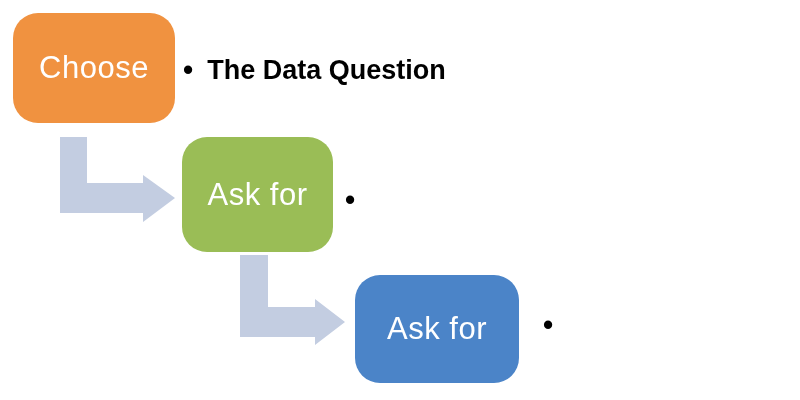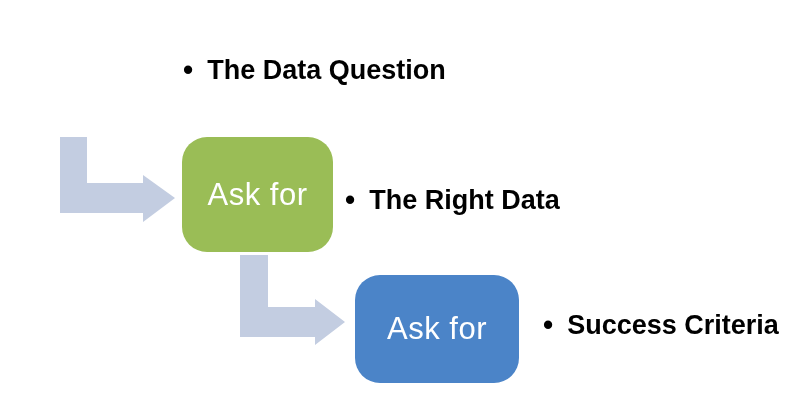--- a/index.html
+++ b/index.html
@@ -61,37 +61,38 @@
 </head>
 <body>
 
 <div class="canvas">
 
   <svg class="arrows-layer" viewBox="0 0 800 400" xmlns="http://www.w3.org/2000/svg">
     <polygon points="60,137 87,137 87,183 143,183 143,175 175,198 143,222 143,213 60,213" fill="#c3cde1"></polygon>
     <polygon points="240,255 268,255 268,307 315,307 315,299 345,322 315,345 315,337 240,337" fill="#c3cde1"></polygon>
   </svg>
 
+  <div class="step-box box-1" style="background: rgb(240, 146, 64);">
+    <span>Choose</span>
+  </div>
 
   <div class="bullet-row row-1">
     <span class="marker">•</span>
     <span>The Data Question</span>
   </div>
 
   <div class="step-box box-2" style="background: rgb(154, 189, 86);">
     <span>Ask for</span>
   </div>
 
   <div class="bullet-row row-2">
     <span class="marker">•</span>
-    <span>The Right Data</span>
   </div>
 
   <div class="step-box box-3" style="background: rgb(75, 132, 200);">
     <span>Ask for</span>
   </div>
 
   <div class="bullet-row row-3">
     <span class="marker">•</span>
-    <span>Success Criteria</span>
   </div>
 
 </div>
 
 </body></html>

